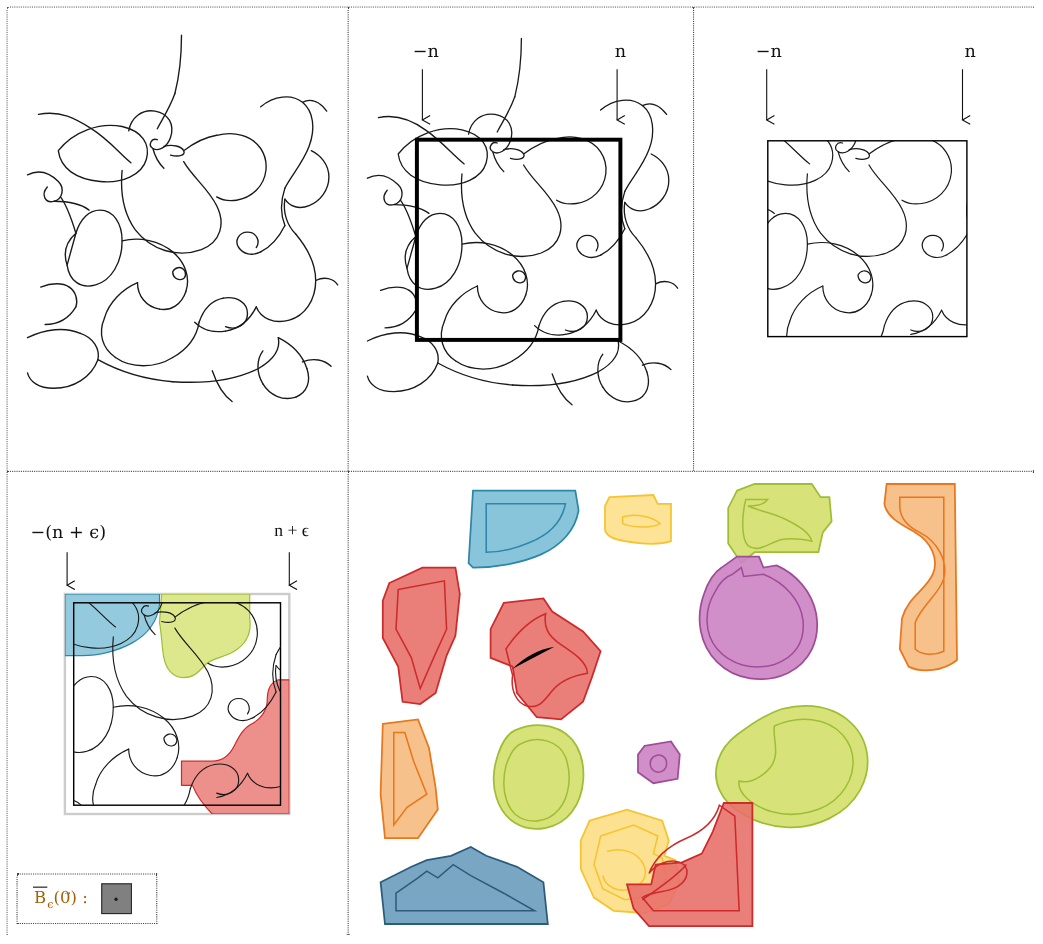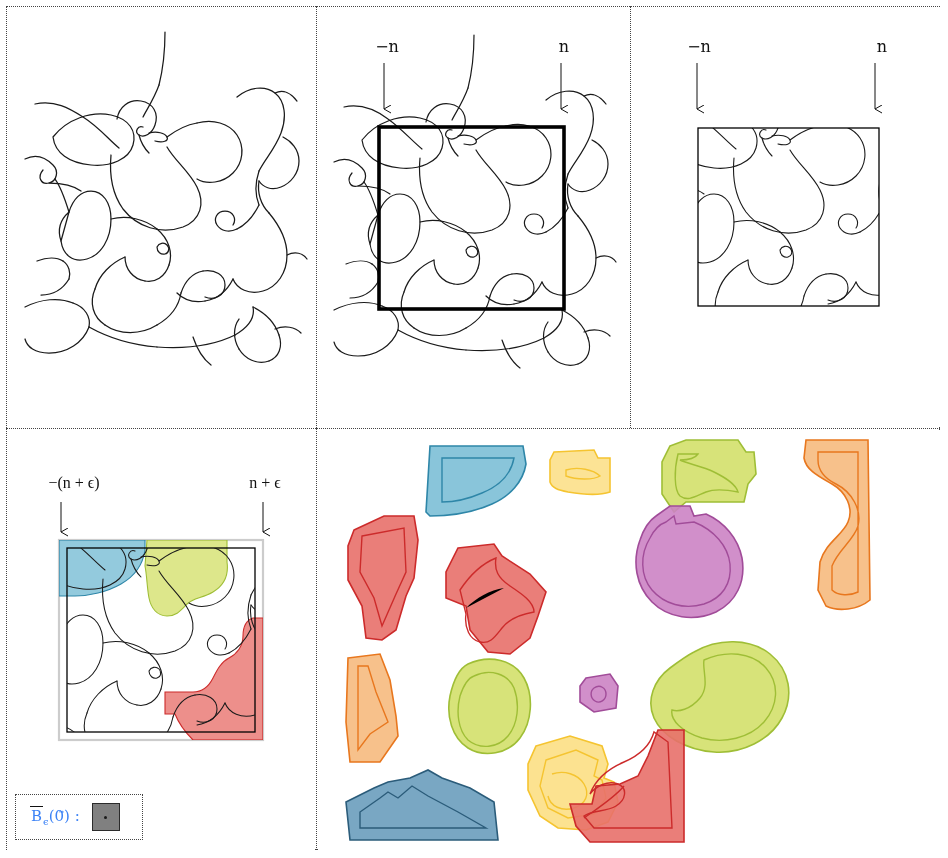--- a/index.html
+++ b/index.html
@@ -14,21 +14,21 @@
   .dotted-outer{
     position:absolute;left:6px;top:6px;width:934px;height:844px;
     border:1px dotted #444;box-sizing:border-box;pointer-events:none;
   }
   .vdiv{position:absolute;width:0;border-left:1px dotted #444;}
   .hdiv{position:absolute;height:0;border-top:1px dotted #444;}
   .legendbox{
     position:absolute;border:1px dotted #444;box-sizing:border-box;
     display:flex;align-items:center;gap:12px;padding:0 14px;
   }
-  .legend-label{font-size:15px;color:#3b82f6;white-space:nowrap;}
+  .legend-label{font-size:15px;color:#a16207;white-space:nowrap;}
   .legend-swatch{
     width:26px;height:26px;background:#808080;border:1px solid #2b2b2b;
     display:flex;align-items:center;justify-content:center;
   }
   .legend-dot{width:3px;height:3px;background:#1a1a1a;border-radius:50%;}
   .arrow-label{
     position:absolute;font-size:16px;color:#111;white-space:nowrap;
     text-align:center;
   }
   svg{display:block;}
@@ -234,21 +234,21 @@
         <path d="M194,267 C206,265 216,271 216,281 C216,291 206,297 196,293"></path>
         <path d="M80,323 C98,333 122,341 148,343"></path>
         <path d="M148,321 C162,313 170,301 172,289"></path>
         <path d="M64,299 C76,303 82,313 80,323"></path>
       </g>
       <rect x="66" y="121" width="181" height="178" fill="none" stroke="#000" stroke-width="1.3"></rect>
     </svg>
   </div>
 
   <div class="panel" style="left:7px;top:430px;width:308px;height:420px;">
-    <div class="arrow-label" style="left:12px;top:44px;width:110px;font-family:Liberation Serif, serif;">
+    <div class="arrow-label" style="left:0;top:44px;width:110px;">
       <span>−(n + ϵ)</span>
     </div>
     <div class="arrow-label" style="left:218px;top:44px;width:80px;font-family:Liberation Serif, serif;">
       <span>n + ϵ</span>
     </div>
     <svg width="308" height="420" viewBox="0 0 308 420">
       <defs>
         <marker id="arrD1" markerWidth="9" markerHeight="9" refX="4.5" refY="8" orient="auto">
           <path d="M0.5,1 L4.5,8 L8.5,1" fill="none" stroke="#111" stroke-width="1"></path>
         </marker>

